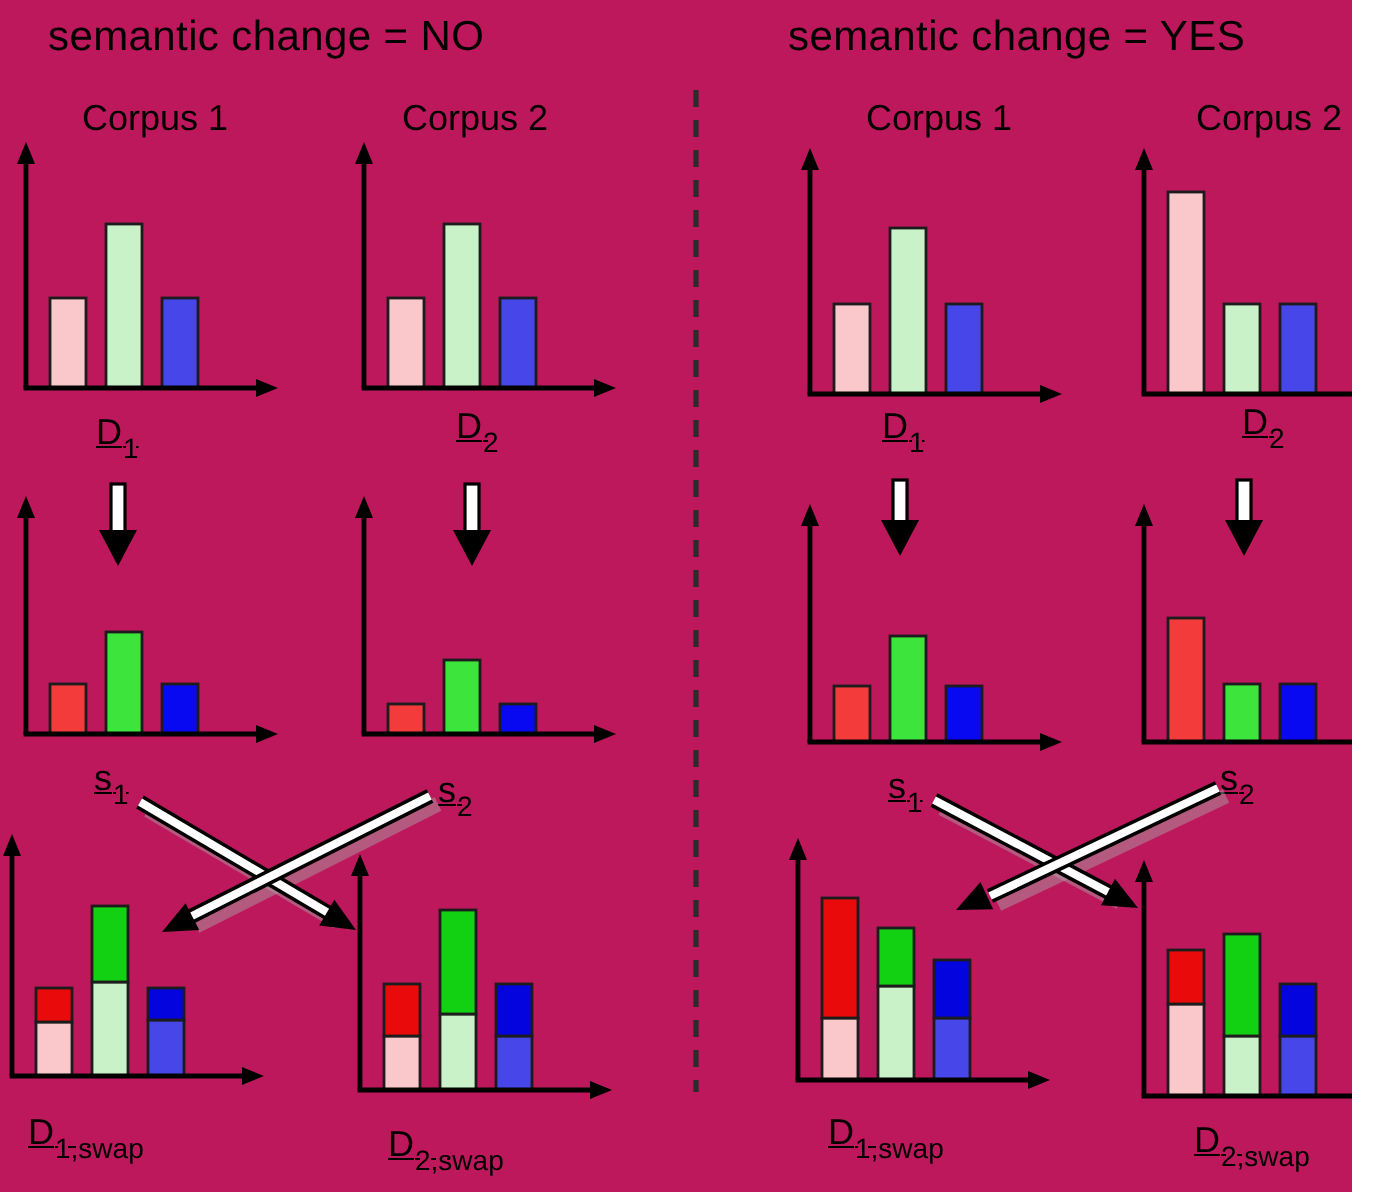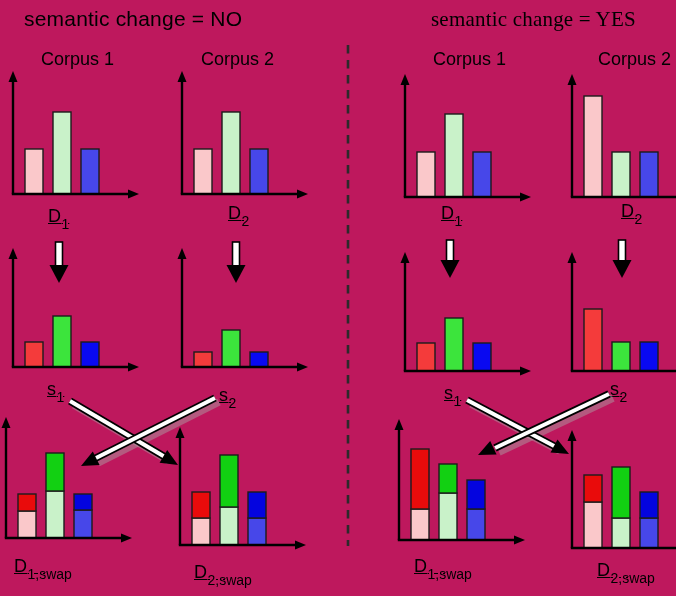--- a/index.html
+++ b/index.html
@@ -3,21 +3,21 @@
 <meta charset="utf-8">
 <style>
   html,body{margin:0;padding:0;background:#ffffff;}
   #canvas{
     position:relative;width:676px;height:596px;background:#be185d;
     font-family:"Liberation Sans","DejaVu Sans",sans-serif;color:#000;
     overflow:hidden;
   }
   .title{position:absolute;font-size:21px;letter-spacing:0.2px;white-space:nowrap;}
   .t-no{left:24px;top:7px;}
-  .t-yes{left:431px;top:7px;font-family:Liberation Serif, serif;}
+  .t-yes{left:394px;top:7px;}
   .corpus{position:absolute;font-size:18px;white-space:nowrap;}
   .c-no1{left:41px;top:49px;}
   .c-no2{left:201px;top:49px;}
   .c-yes1{left:433px;top:49px;}
   .c-yes2{left:598px;top:49px;}
   .dlabel{position:absolute;font-size:18px;white-space:nowrap;text-decoration:underline;}
   .dlabel sub{font-size:14px;position:relative;top:2px;left:0.5px;line-height:1;}
   .l-no-d1{left:48px;top:206px;}   .l-no-d2{left:228px;top:203px;}
   .l-no-s1{left:47px;top:379px;}   .l-no-s2{left:219px;top:385px;}
   .l-no-d1s{left:14px;top:556px;}  .l-no-d2s{left:194px;top:562px;}

